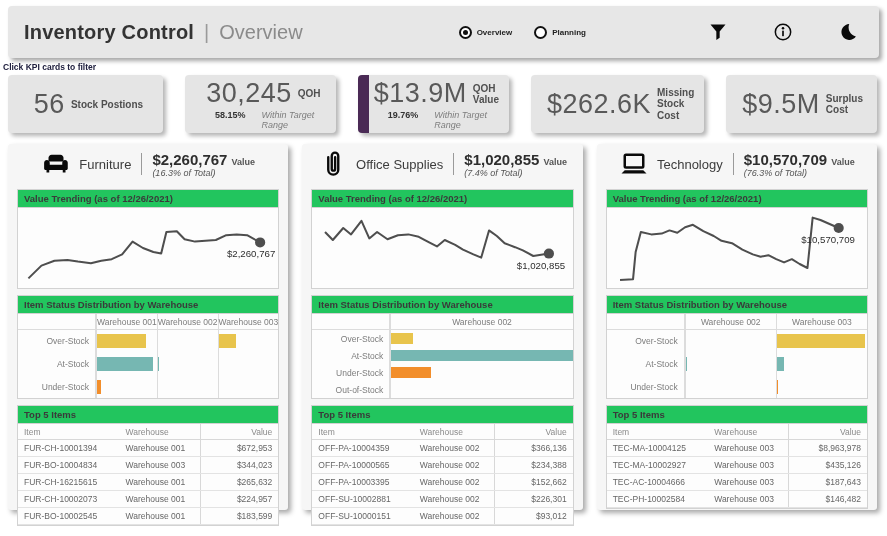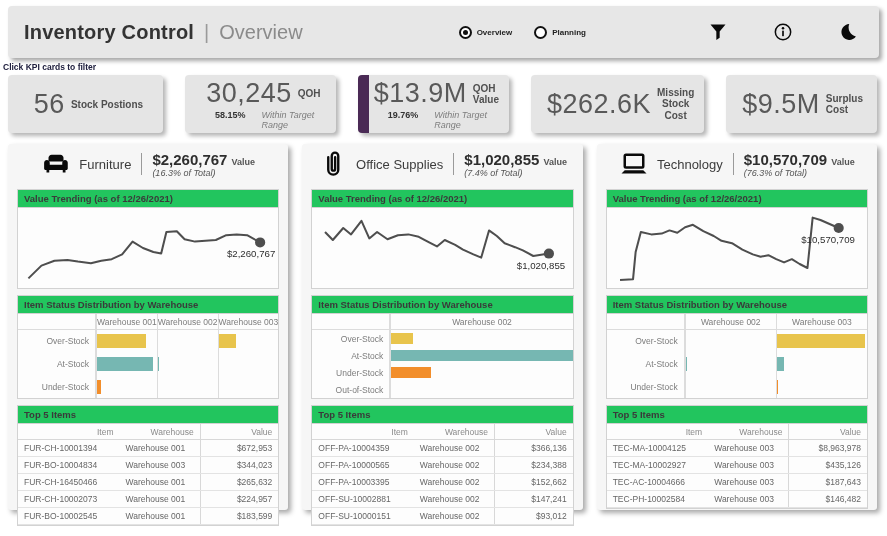--- a/index.html
+++ b/index.html
@@ -25,21 +25,21 @@
   .hint { font-size:8.5px; font-weight:bold; color:#20203f; margin:4px 0 3px 3px; }
 
   
   .kpi-row { margin:1px 10px 0 8px; display:flex; gap:22px; height:58px; }
   .kpi-card { position:relative; background:#e5e5e5; border-radius:4px; box-shadow:3px 3px 4px #b5b5b5;
               flex:1; display:flex; flex-direction:column; justify-content:center; padding:4px 10px 4px 16px; cursor:pointer; }
   .kpi-card.first { flex:0 0 155px; }
   .kpi-main { display:flex; align-items:center; justify-content:center; gap:6px; }
   .kpi-value { font-size:27px; font-weight:300; color:#595959; letter-spacing:.5px; }
   .kpi-unit { font-size:10px; font-weight:bold; color:#4f4f4f; margin-top:0; }
-  .kpi-unit.multiline { line-height:1.15; margin-top:0;text-align:center; }
+  .kpi-unit.multiline { line-height:1.15; margin-top:0; }
   .kpi-sub { display:flex; gap:16px; align-items:baseline; margin:1px 0 0 14px; }
   .kpi-pct { font-size:9px; font-weight:bold; color:#333; }
   .kpi-subtext { font-size:9px; font-style:italic; color:#7d7d7d; }
   .kpi-card.selected::before { content:""; position:absolute; left:0; top:0; bottom:0; width:11px;
               background:var(--accent); border-radius:4px 0 0 4px; }
 
   
   .cat-row { margin:11px 10px 0 8px; display:flex; gap:14px; }
   .cat-card { flex:1; background:#f6f6f6; border-radius:3px; box-shadow:3px 3px 5px #a9a9a9;
               padding:5px 9px 8px 9px; height:366px; display:flex; flex-direction:column; }
@@ -59,21 +59,21 @@
   .trend-chart { display:block; width:100%; height:80px; }
 
   .status-grid { display:grid; height:84px; font-size:8.5px; color:#7c7c7c; }
   .sg-cell { border-left:1px solid #dcdcdc; display:flex; align-items:center; }
   .sg-colhead { justify-content:center; border-bottom:1px solid #dcdcdc; color:#7c7c7c; }
   .sg-rowlabel { justify-content:flex-end; padding-right:6px; border-left:none; border-right:1px solid #dcdcdc; }
   .sg-corner { border:none; border-bottom:1px solid #dcdcdc; border-right:1px solid #dcdcdc; }
   .sg-bar { height:62%; min-width:1px; cursor:pointer; }
 
   table.top5 { width:100%; border-collapse:collapse; font-size:8.5px; table-layout:fixed; }
-  table.top5 th { font-weight:normal; color:#8a8a8a; text-align:right; padding:3px 6px 2px 6px; border-bottom:1px solid #d8d8d8; }
+  table.top5 th { font-weight:normal; color:#8a8a8a; text-align:left; padding:3px 6px 2px 6px; border-bottom:1px solid #d8d8d8; }
   table.top5 td { color:#666; padding:3px 6px; border-bottom:1px solid #e3e3e3; }
   table.top5 th.val, table.top5 td.val { text-align:right; border-left:1px solid #d8d8d8; }
   table.top5 col.c1 { width:39%; } table.top5 col.c2 { width:31%; } table.top5 col.c3 { width:30%; }
 </style>
 </head>
 <body>
 
 <div class="page">
 
   <div class="header">
@@ -234,21 +234,21 @@
                 <td>FUR-CH-10001394</td>
                 <td>Warehouse 001</td>
                 <td class="val">$672,953</td>
               </tr>
               <tr>
                 <td>FUR-BO-10004834</td>
                 <td>Warehouse 003</td>
                 <td class="val">$344,023</td>
               </tr>
               <tr>
-                <td>FUR-CH-16450466</td>
+                <td>FUR-CH-16215615</td>
                 <td>Warehouse 001</td>
                 <td class="val">$265,632</td>
               </tr>
               <tr>
                 <td>FUR-CH-10002073</td>
                 <td>Warehouse 001</td>
                 <td class="val">$224,957</td>
               </tr>
               <tr>
                 <td>FUR-BO-10002545</td>
@@ -332,21 +332,21 @@
                 <td class="val">$234,388</td>
               </tr>
               <tr>
                 <td>OFF-PA-10003395</td>
                 <td>Warehouse 002</td>
                 <td class="val">$152,662</td>
               </tr>
               <tr>
                 <td>OFF-SU-10002881</td>
                 <td>Warehouse 002</td>
-                <td class="val">$147,241</td>
+                <td class="val">$226,301</td>
               </tr>
               <tr>
                 <td>OFF-SU-10000151</td>
                 <td>Warehouse 002</td>
                 <td class="val">$93,012</td>
               </tr>
             </tbody>
           </table>
         </div>
       </div>

